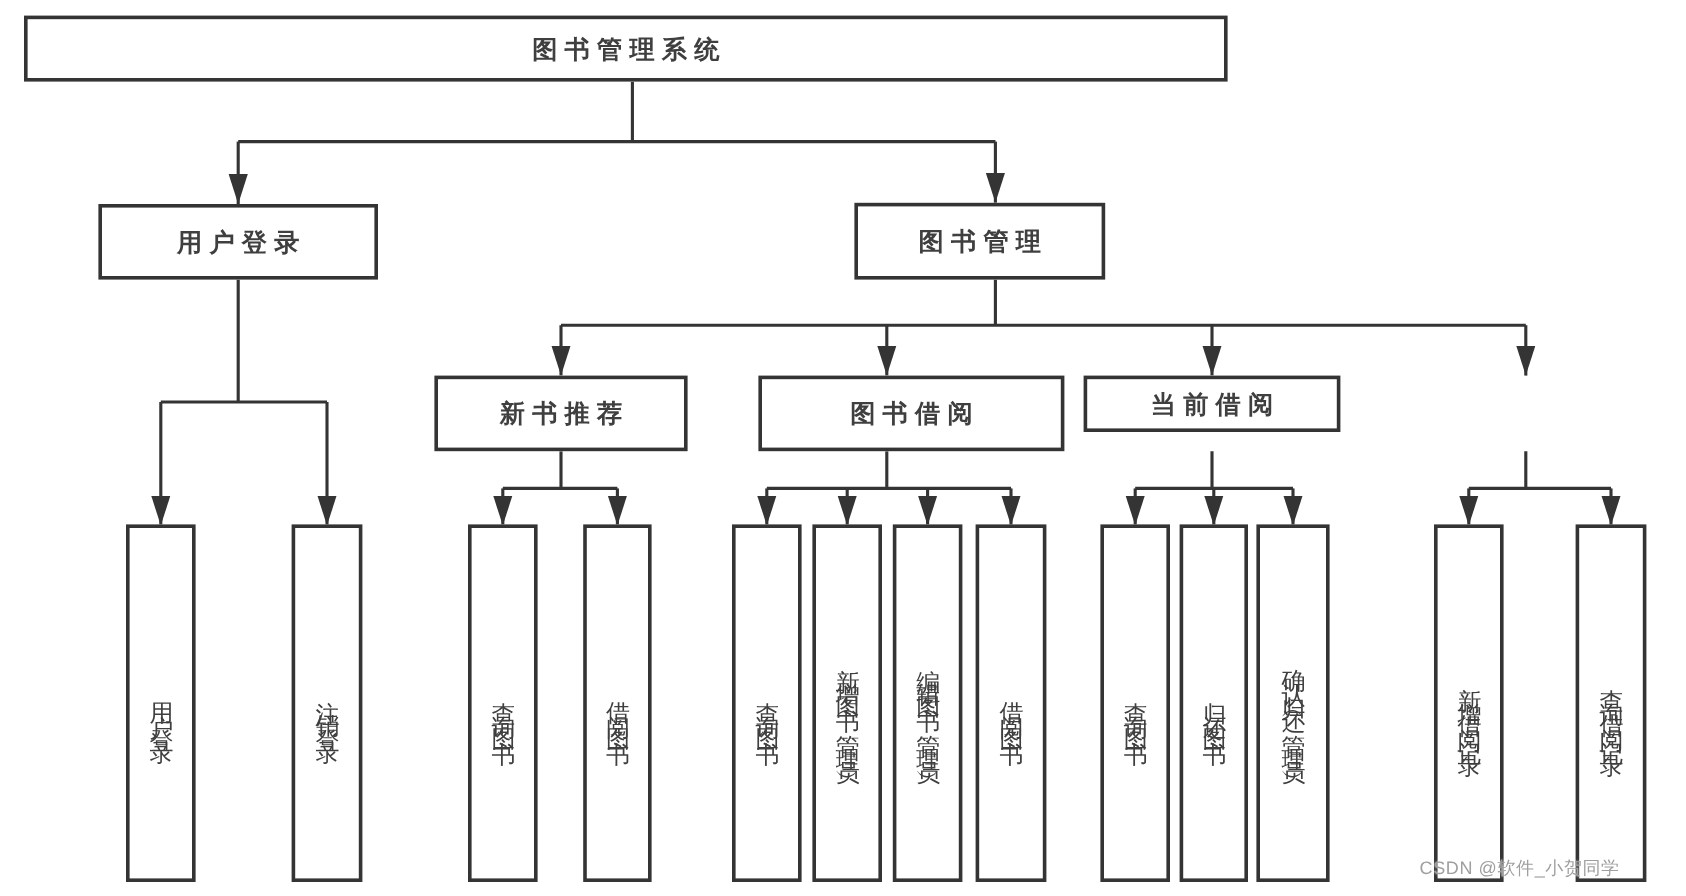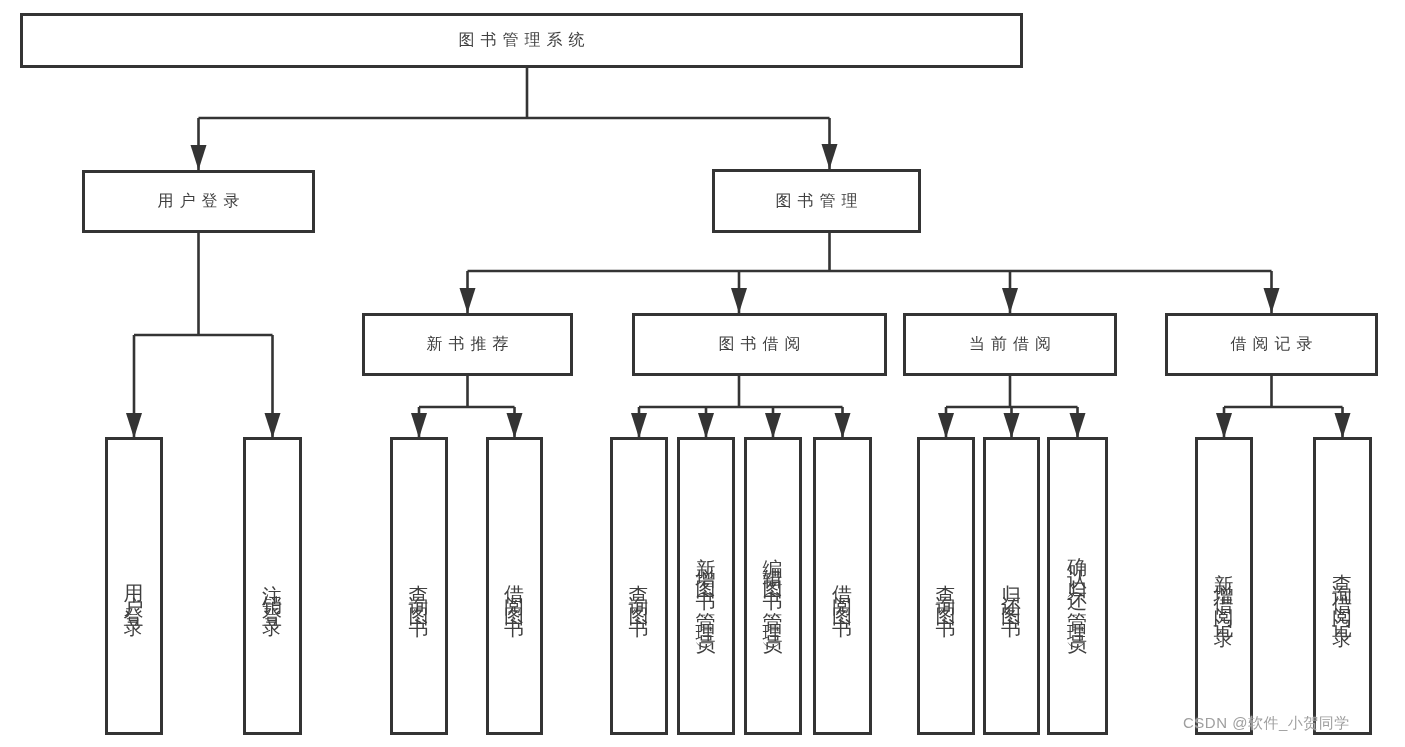--- a/index.html
+++ b/index.html
@@ -13,24 +13,25 @@
   svg.connectors{position:absolute;left:0;top:0;}
   .node{
     position:absolute;
     box-sizing:border-box;
     background:#ffffff;
     border:3px solid #343434;
     display:flex;align-items:center;justify-content:center;
     color:#3f3f3f;
   }
   .node-h .label{
-    font-size:16px;
+    font-size:21px;
     letter-spacing:6px;
     white-space:nowrap;
     transform:translateX(3px); 
+    font-weight:bold;
   }
   .node-v .label{
     writing-mode:vertical-rl;
     text-orientation:mixed;
     font-size:20px;
     line-height:1;
     letter-spacing:11px;
     white-space:nowrap;
     transform:translateY(5px); 
   }
@@ -102,25 +103,22 @@
   <div class="node node-h" style="left:712px;top:169px;width:209px;height:64px;">
     <span class="label">图书管理</span>
   </div>
 
   <div class="node node-h" style="left:362px;top:313px;width:211px;height:63px;">
     <span class="label">新书推荐</span>
   </div>
   <div class="node node-h" style="left:632px;top:313px;width:255px;height:63px;">
     <span class="label">图书借阅</span>
   </div>
-  <div class="node node-h" style="left:903px;top:313px;width:214px;height:63px;">
+  <div class="node node-h" style="left:903px;top:313px;width:214px;height:47px;">
     <span class="label">当前借阅</span>
-  </div>
-  <div class="node node-h" style="left:1165px;top:313px;width:213px;height:63px;">
-    <span class="label">借阅记录</span>
   </div>
 
   <div class="node node-v" style="left:105px;top:437px;width:58px;height:298px;">
     <span class="label">用户登录</span>
   </div>
   <div class="node node-v" style="left:243px;top:437px;width:59px;height:298px;">
     <span class="label">注销登录</span>
   </div>
 
   <div class="node node-v" style="left:390px;top:437px;width:58px;height:298px;">

